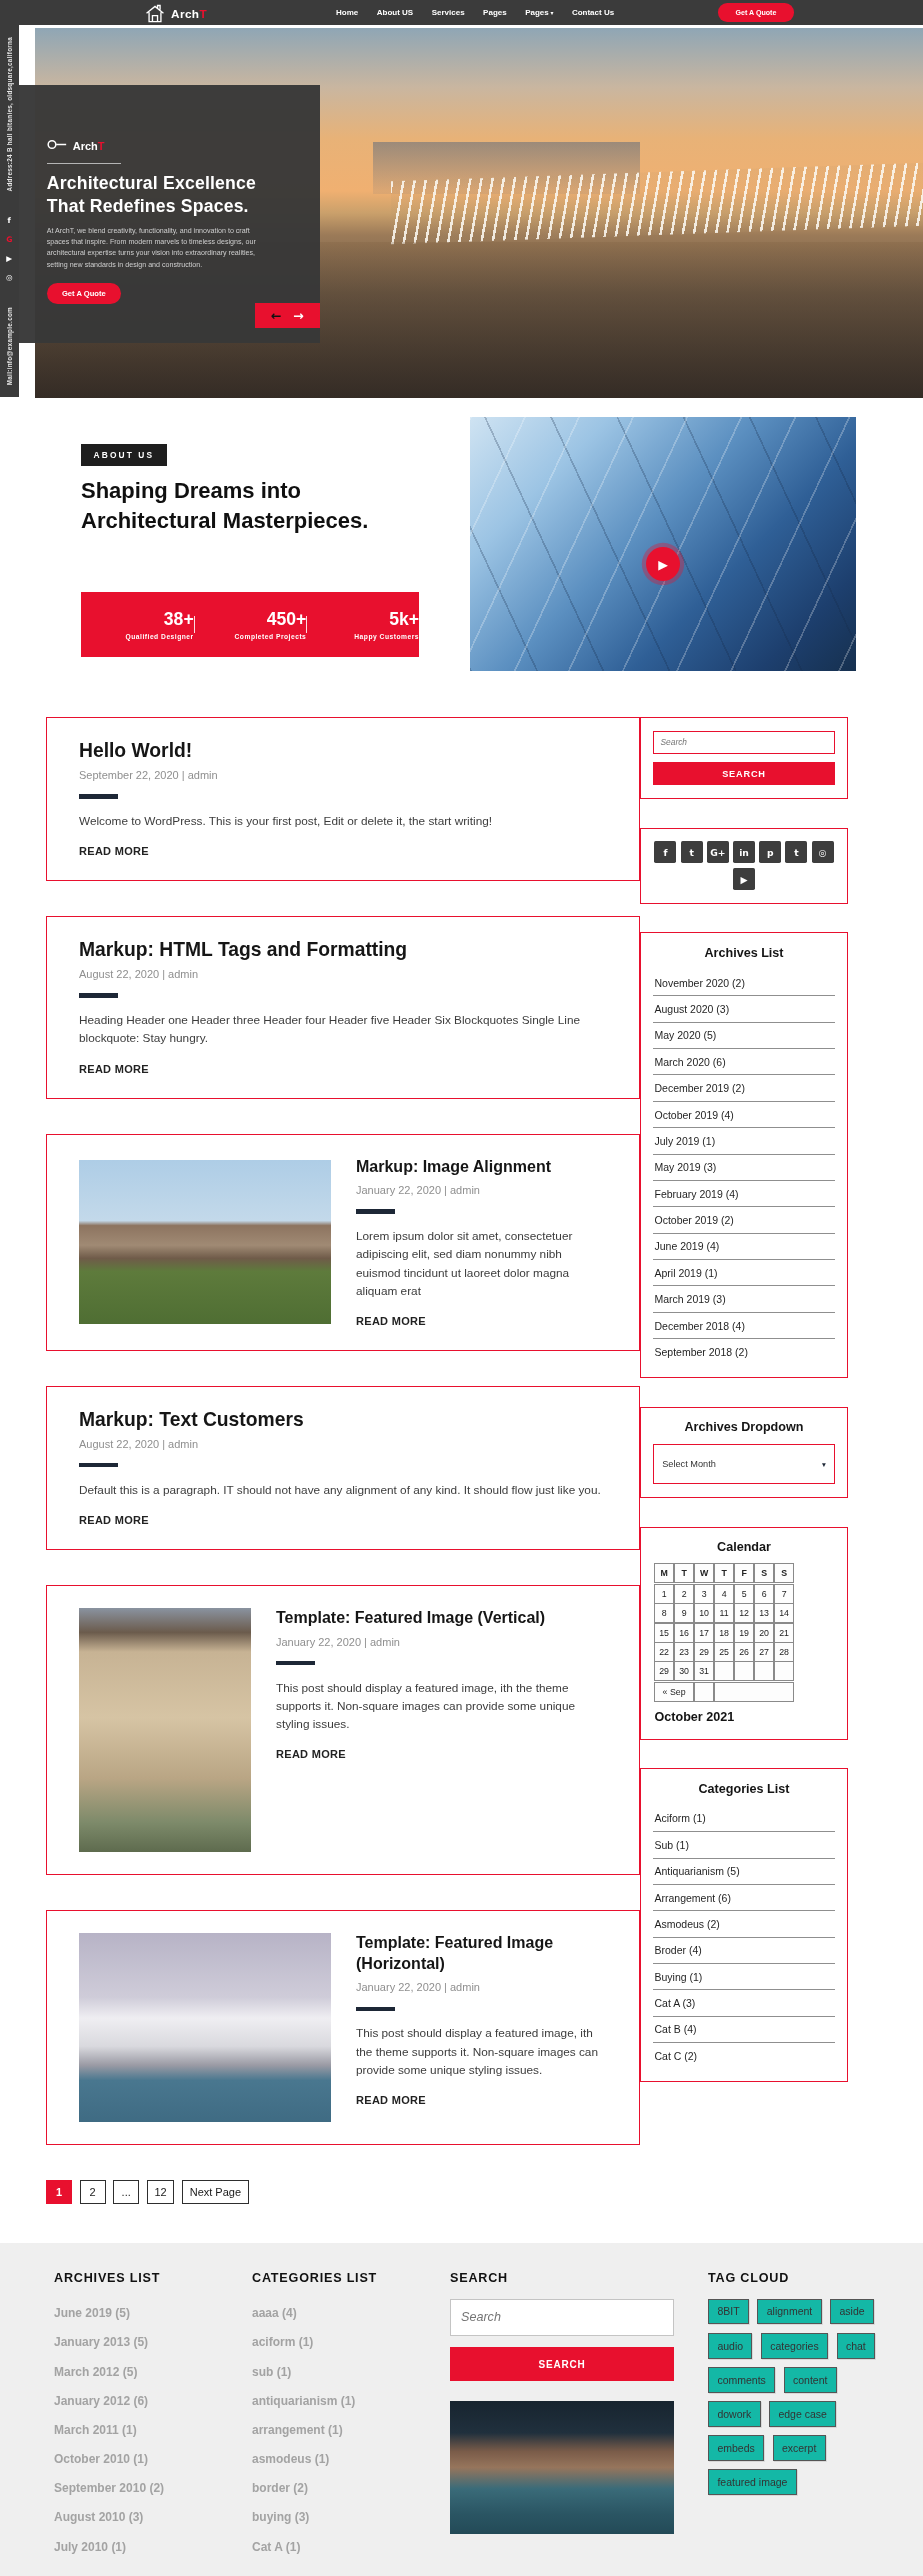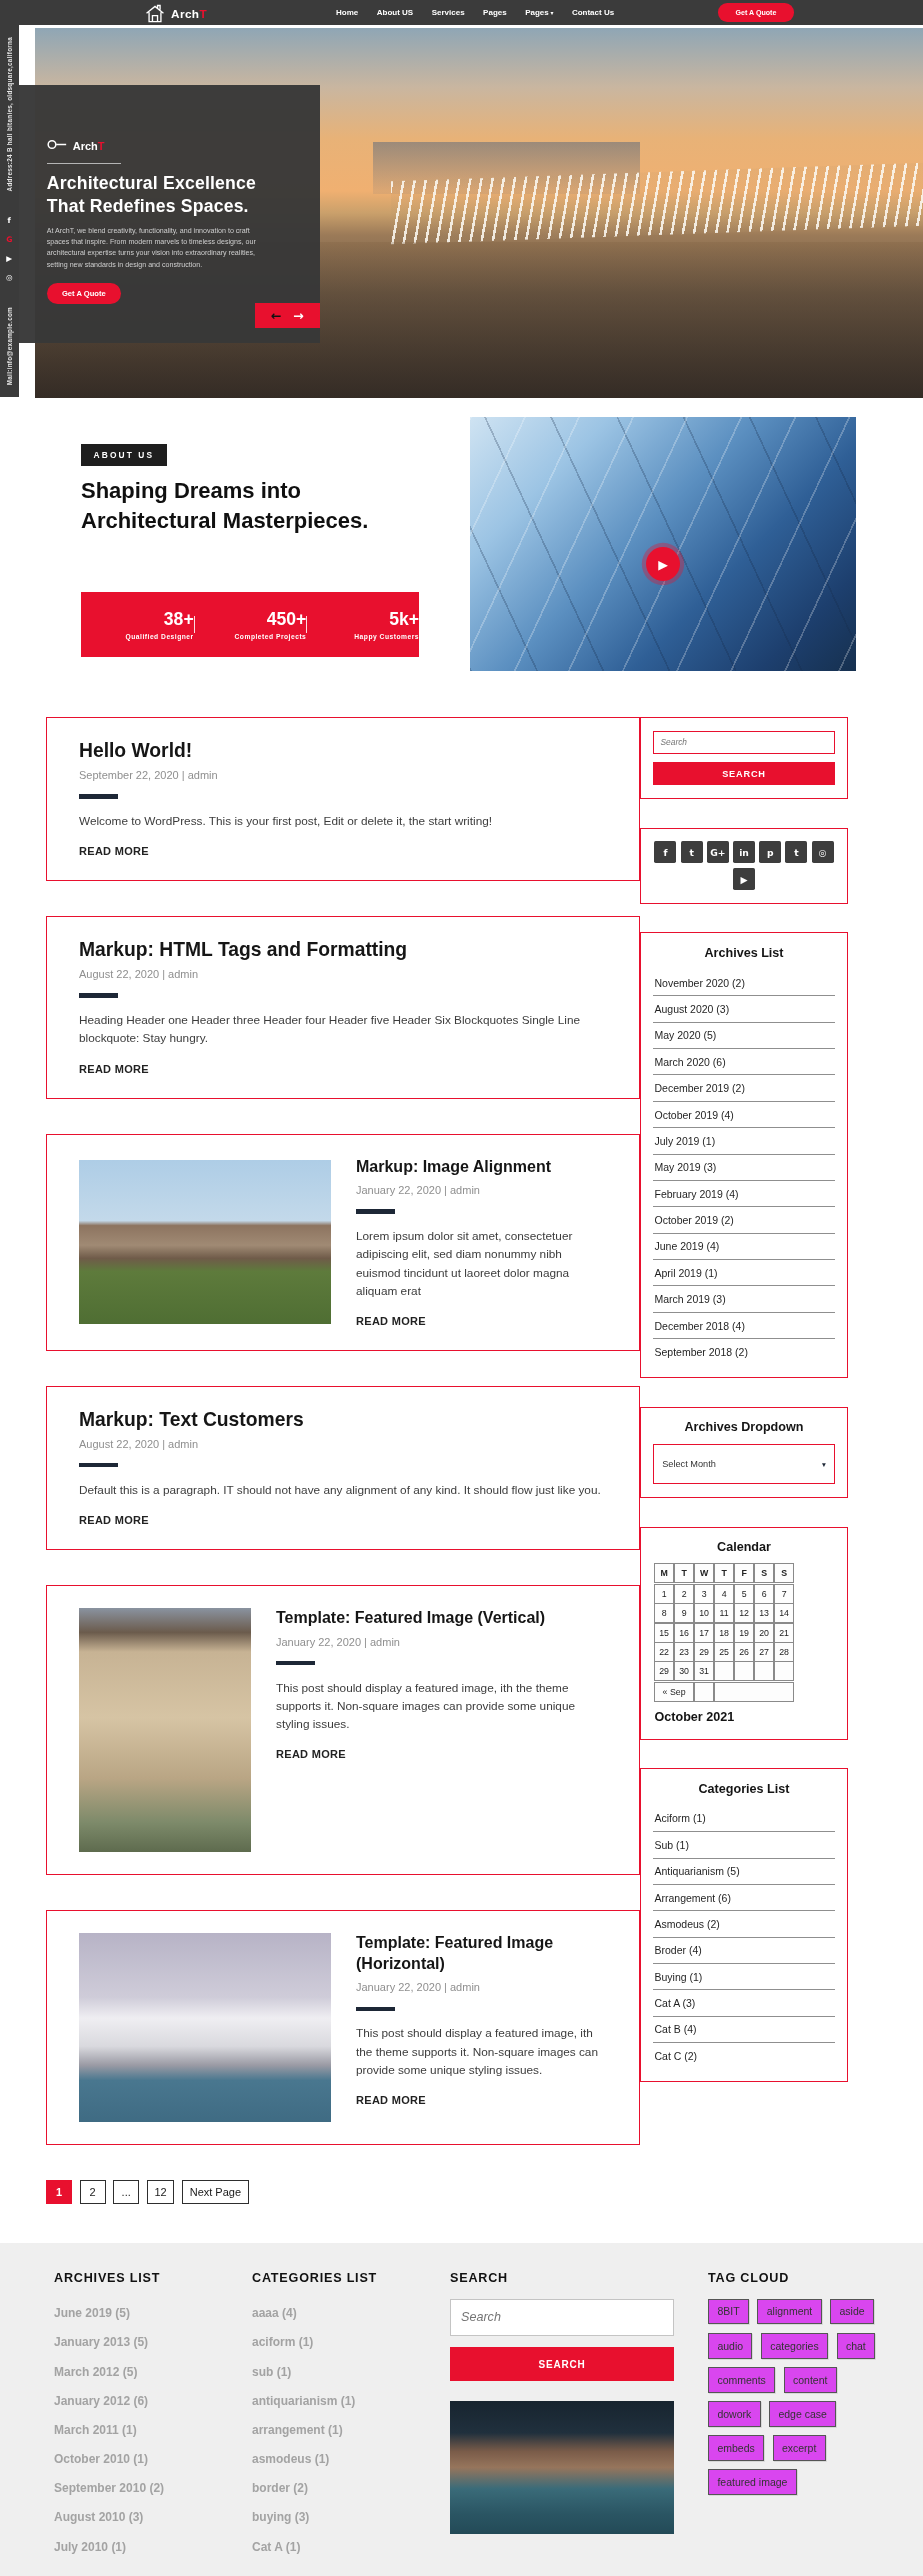--- a/index.html
+++ b/index.html
@@ -131,21 +131,21 @@
   .f-col.cats{width:198px;}
   .f-col.srch{width:258px;}
   .f-col.tags{flex:1;}
   .f-search input{width:224px;height:37px;background:#fff;border:0.8px solid #c4c4c4;padding:0 10px;font-size:12.6px;
     font-style:italic;color:#777;outline:none;}
   .f-search button{width:224px;height:34px;margin-top:11.8px;background:var(--red);border:none;color:#fff;font-size:10px;
     font-weight:bold;letter-spacing:0.8px;cursor:pointer;}
   .f-photo{width:224px;height:133px;margin-top:20px;
     background:linear-gradient(180deg,#17242f 0%,#20303d 24%,#7a5c49 38%,#96755c 50%,#3a6b79 66%,#2a5563 85%,#234a57 100%);}
   .tag-wrap{display:flex;flex-wrap:wrap;gap:8.4px;max-width:181px;}
-  .tag{border:1.7px solid #555;background:#d946ef;color:#333;font-size:10.5px;padding:5.9px 8.4px;cursor:pointer;
+  .tag{border:1.7px solid #555;background:#14b8a6;color:#333;font-size:10.5px;padding:5.9px 8.4px;cursor:pointer;
     box-shadow:0.8px 0.8px 0 rgba(0,0,0,.12);}
 </style>
 </head>
 <body>
 
 <header class="topbar">
   <div class="brand">
     <span class="icon">
       <svg width="22" height="22" viewBox="0 0 26 26">
           <path d="M3 12 L13 4 L23 12 M6 11 V22 H20 V11 M10 22 V15 H16 V22 M16 6 V3 H19 V8" fill="none" stroke="#fff" stroke-width="1.6"></path>

